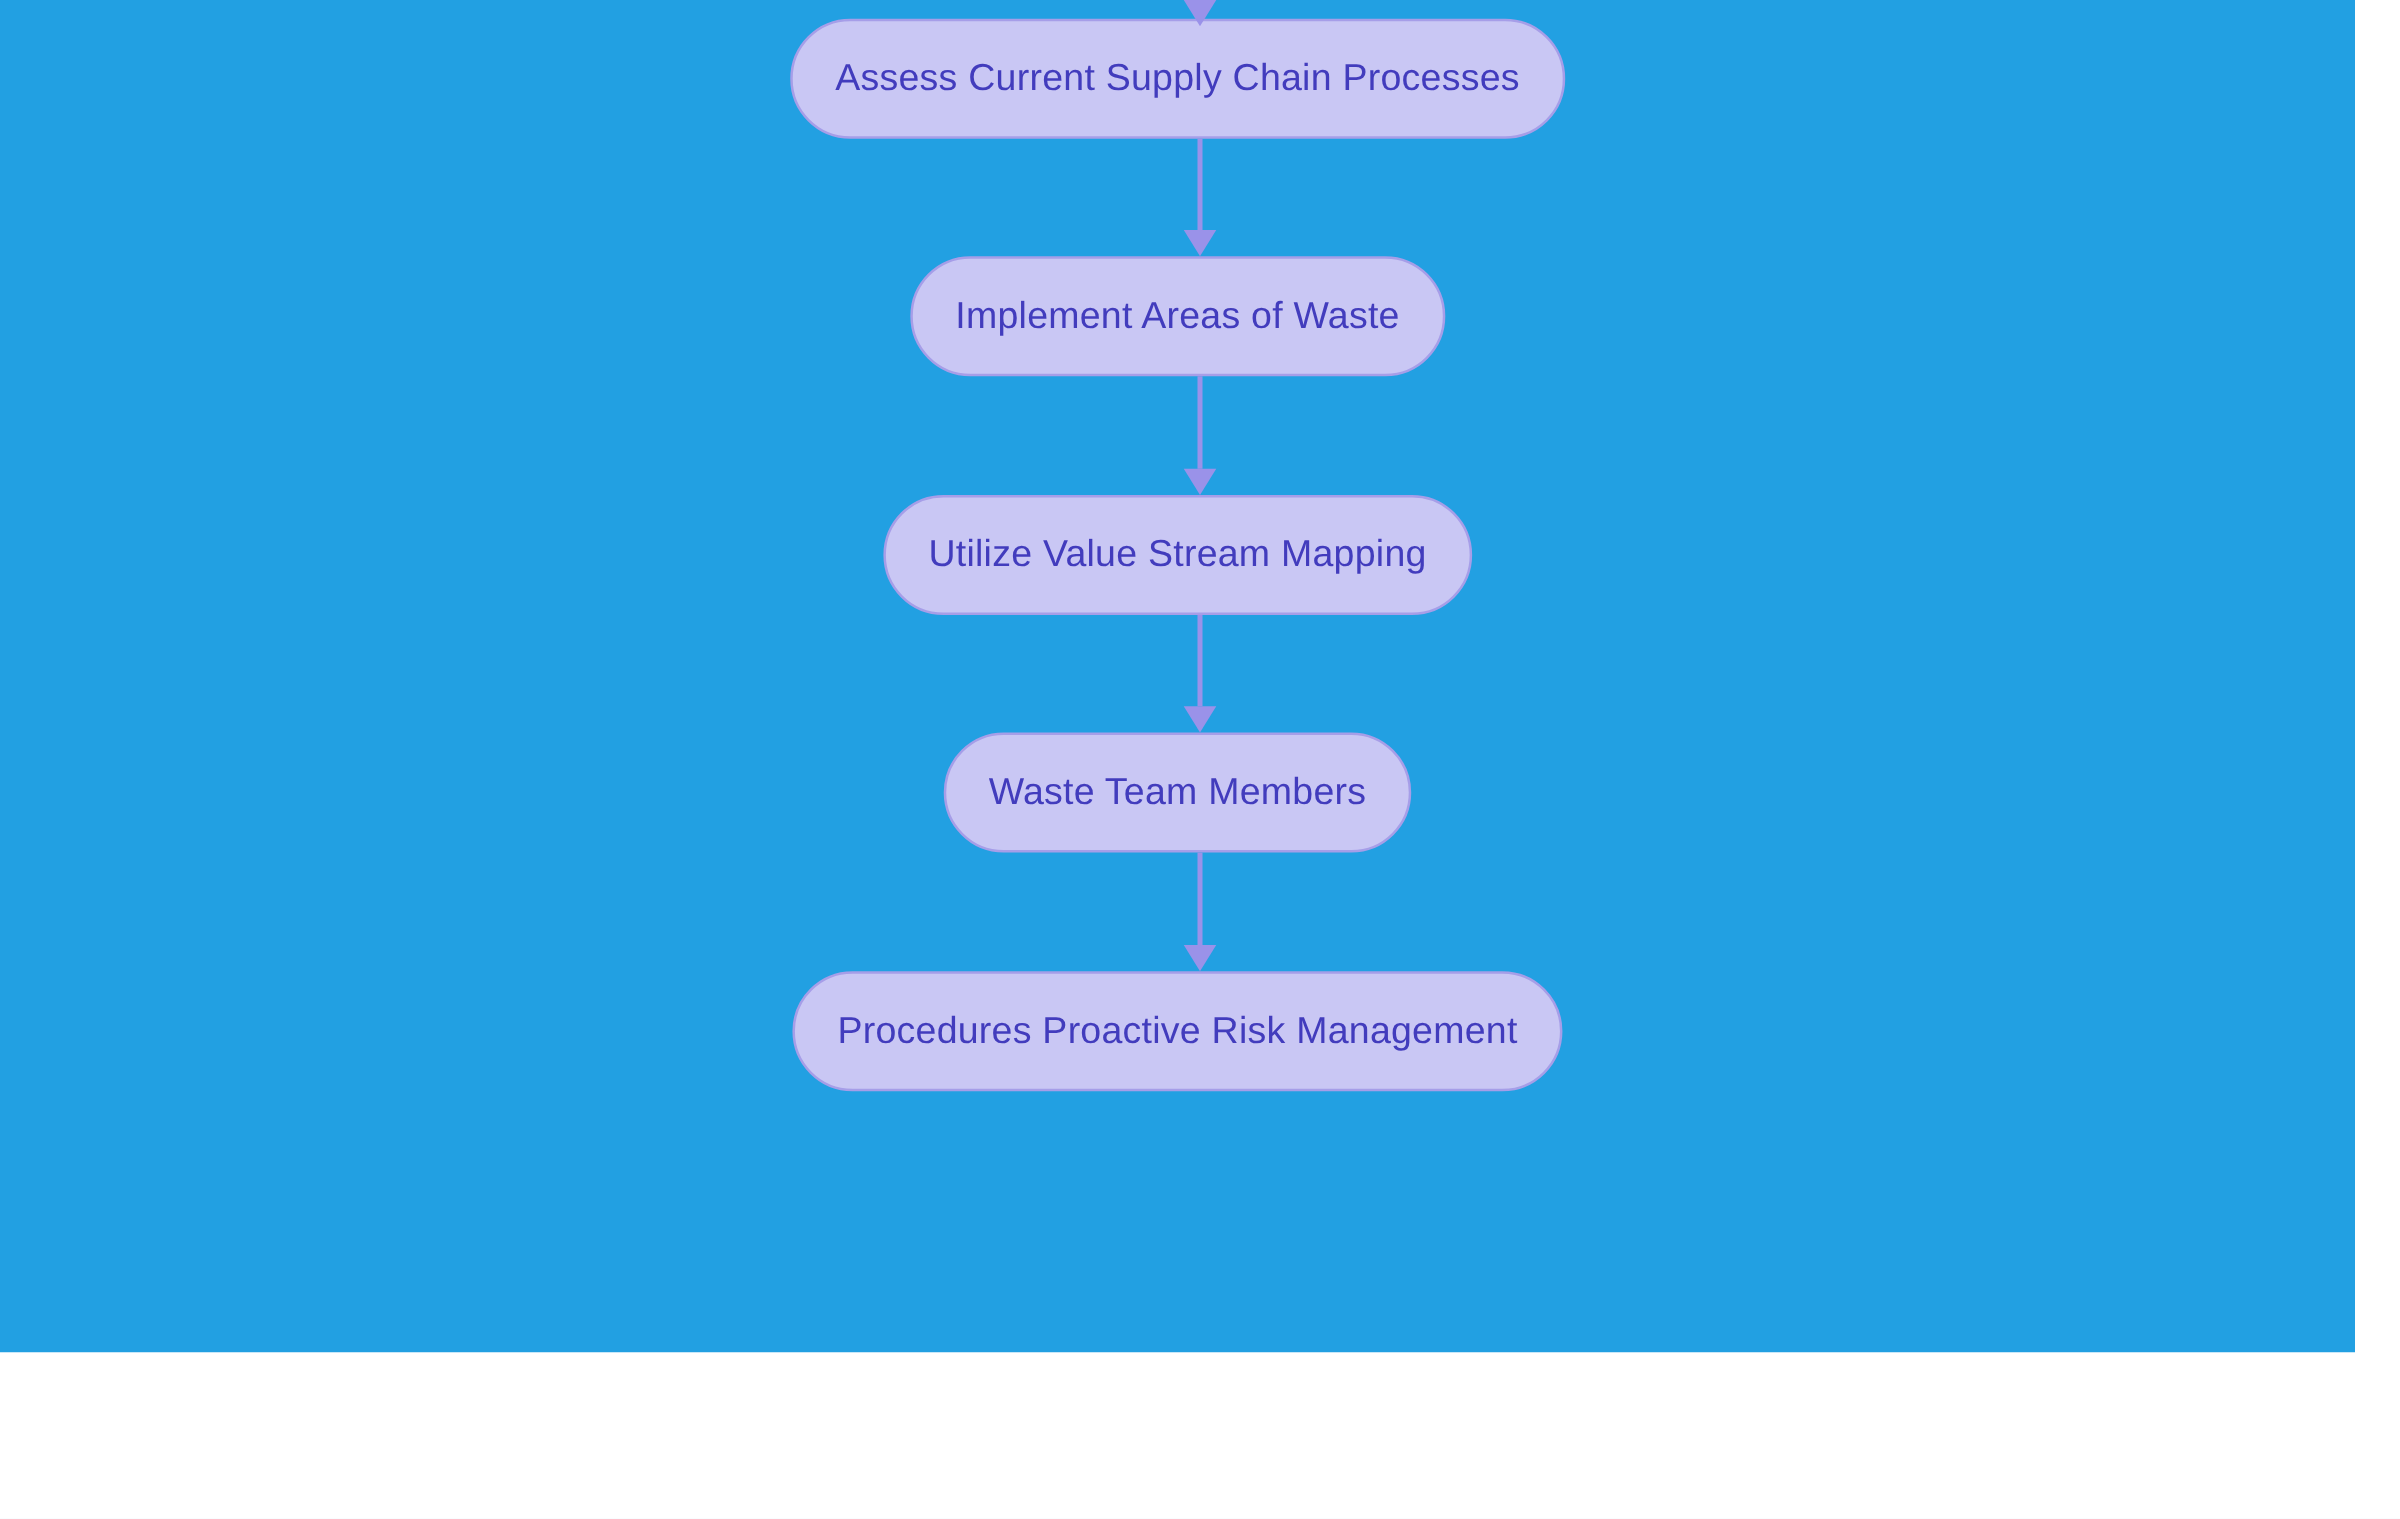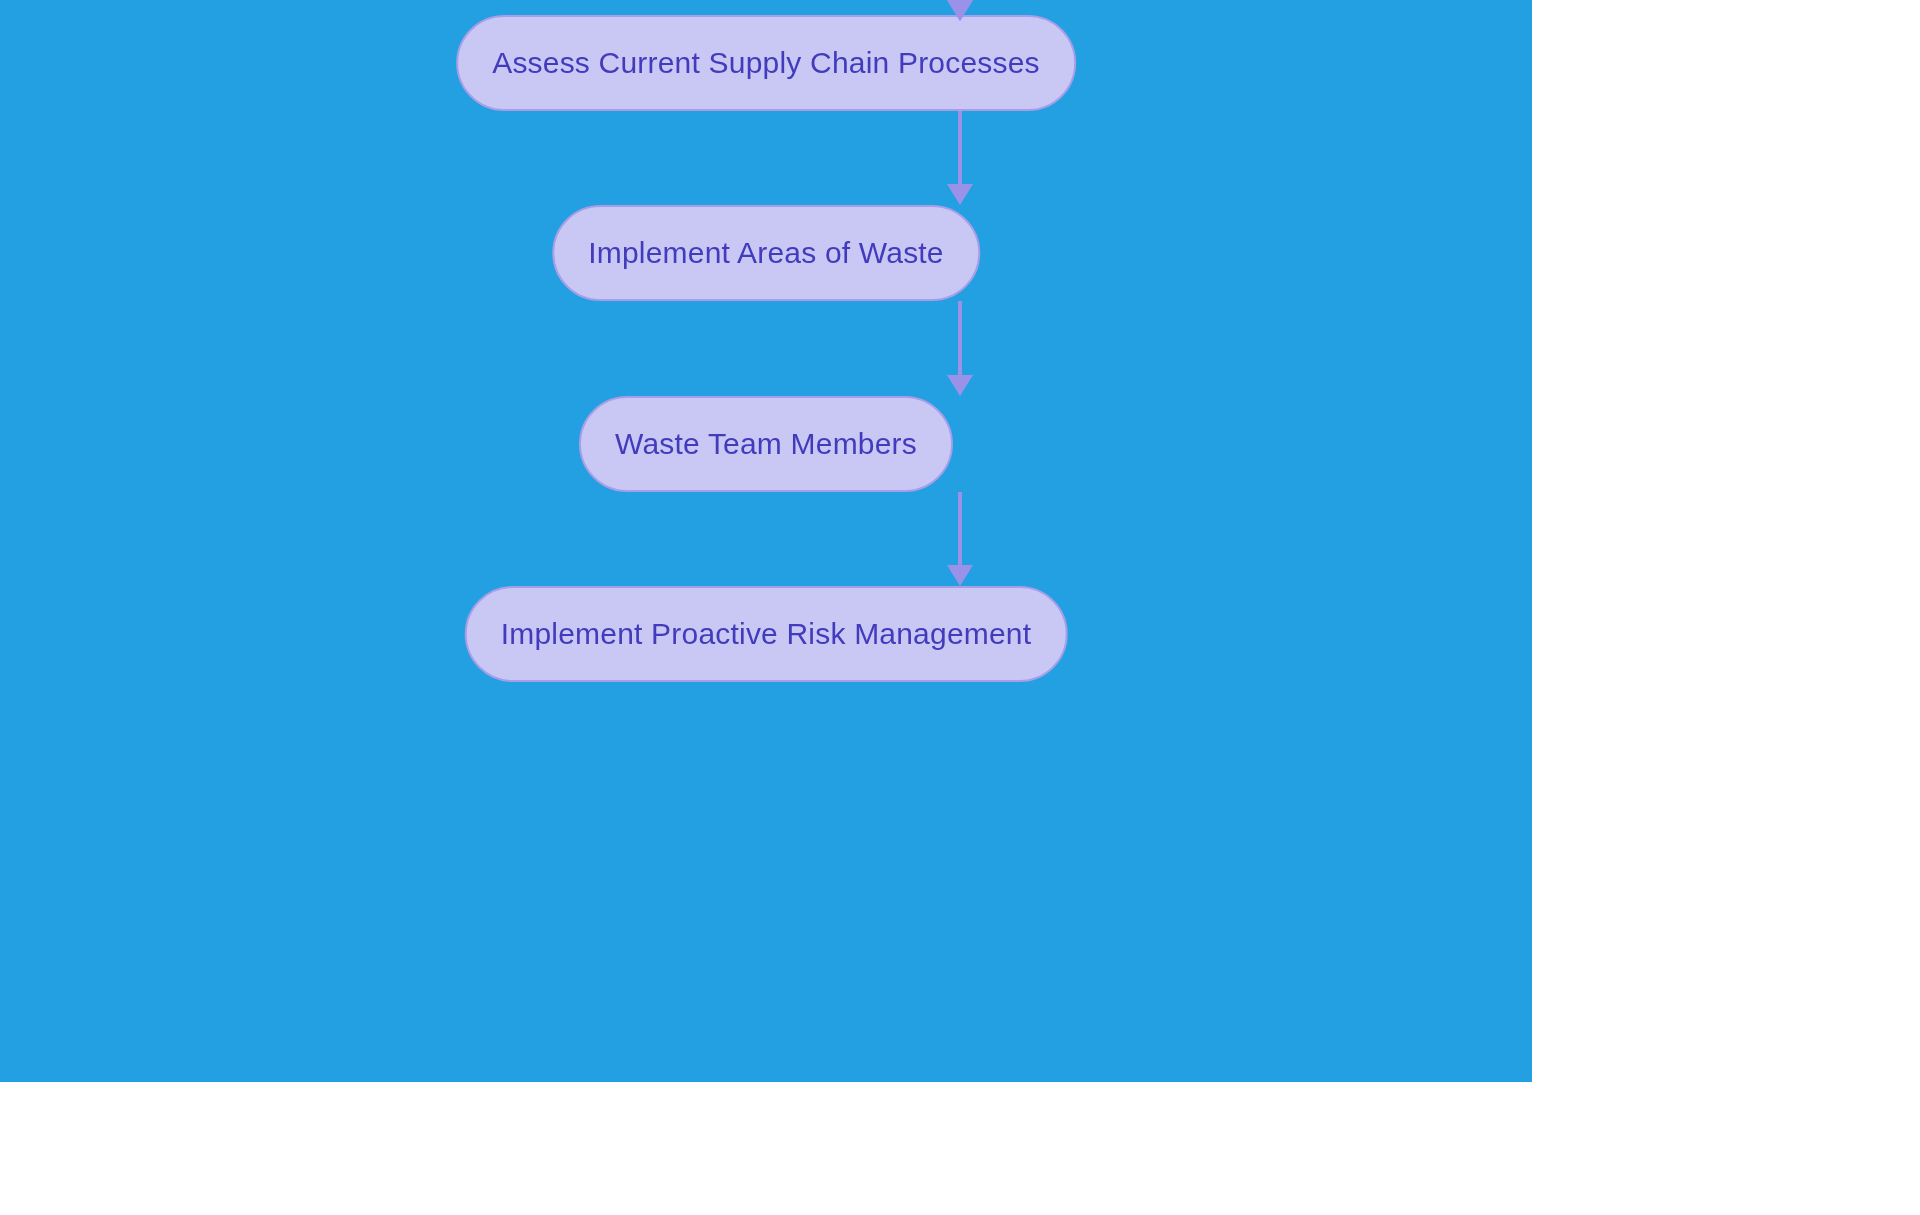--- a/index.html
+++ b/index.html
@@ -9,21 +9,21 @@
   }
   .canvas {
     position: relative;
     width: 1920px; height: 1215px;
     background: #ffffff;
     overflow: hidden;
   }
   .diagram-area {
     position: absolute;
     left: 0; top: 0;
-    width: 1532px; height: 1082px;
+    width: 1884px; height: 1082px;
     background: #22A0E2;
     text-align: right;
   }
   
   .node {
     position: absolute;
     left: 50%;
     transform: translateX(-50%);
     height: 96px;
     border-radius: 48px;
@@ -88,24 +88,27 @@
 <div class="canvas">
   <div class="diagram-area">
 
     <div class="node">
       <span class="label">Assess Current Supply Chain Processes</span>
     </div>
     <div class="node">
       <span class="label">Implement Areas of Waste</span>
     </div>
     <div class="node">
+      <span class="label">Utilize Value Stream Mapping</span>
+    </div>
+    <div class="node">
       <span class="label">Waste Team Members</span>
     </div>
     <div class="node">
-      <span class="label">Implement Proactive Risk Management</span>
+      <span class="label">Procedures Proactive Risk Management</span>
     </div>
 
     <div class="arrow">
       <div class="shaft"></div>
       <div class="head"></div>
     </div>
     <div class="arrow">
       <div class="shaft"></div>
       <div class="head"></div>
     </div>

